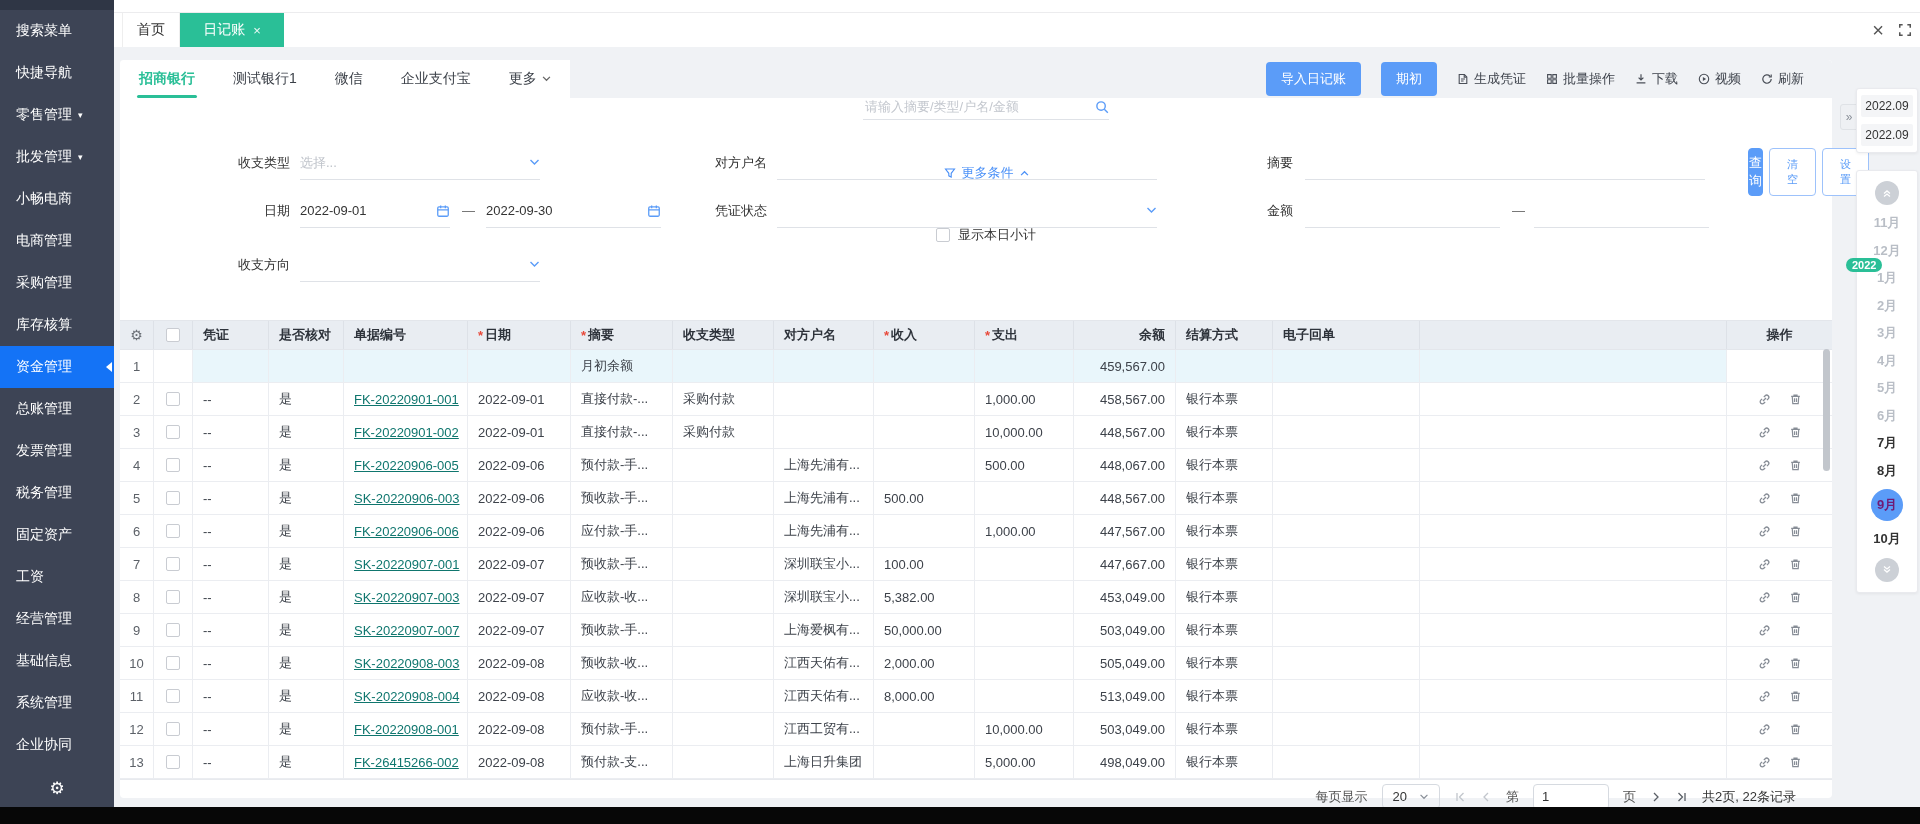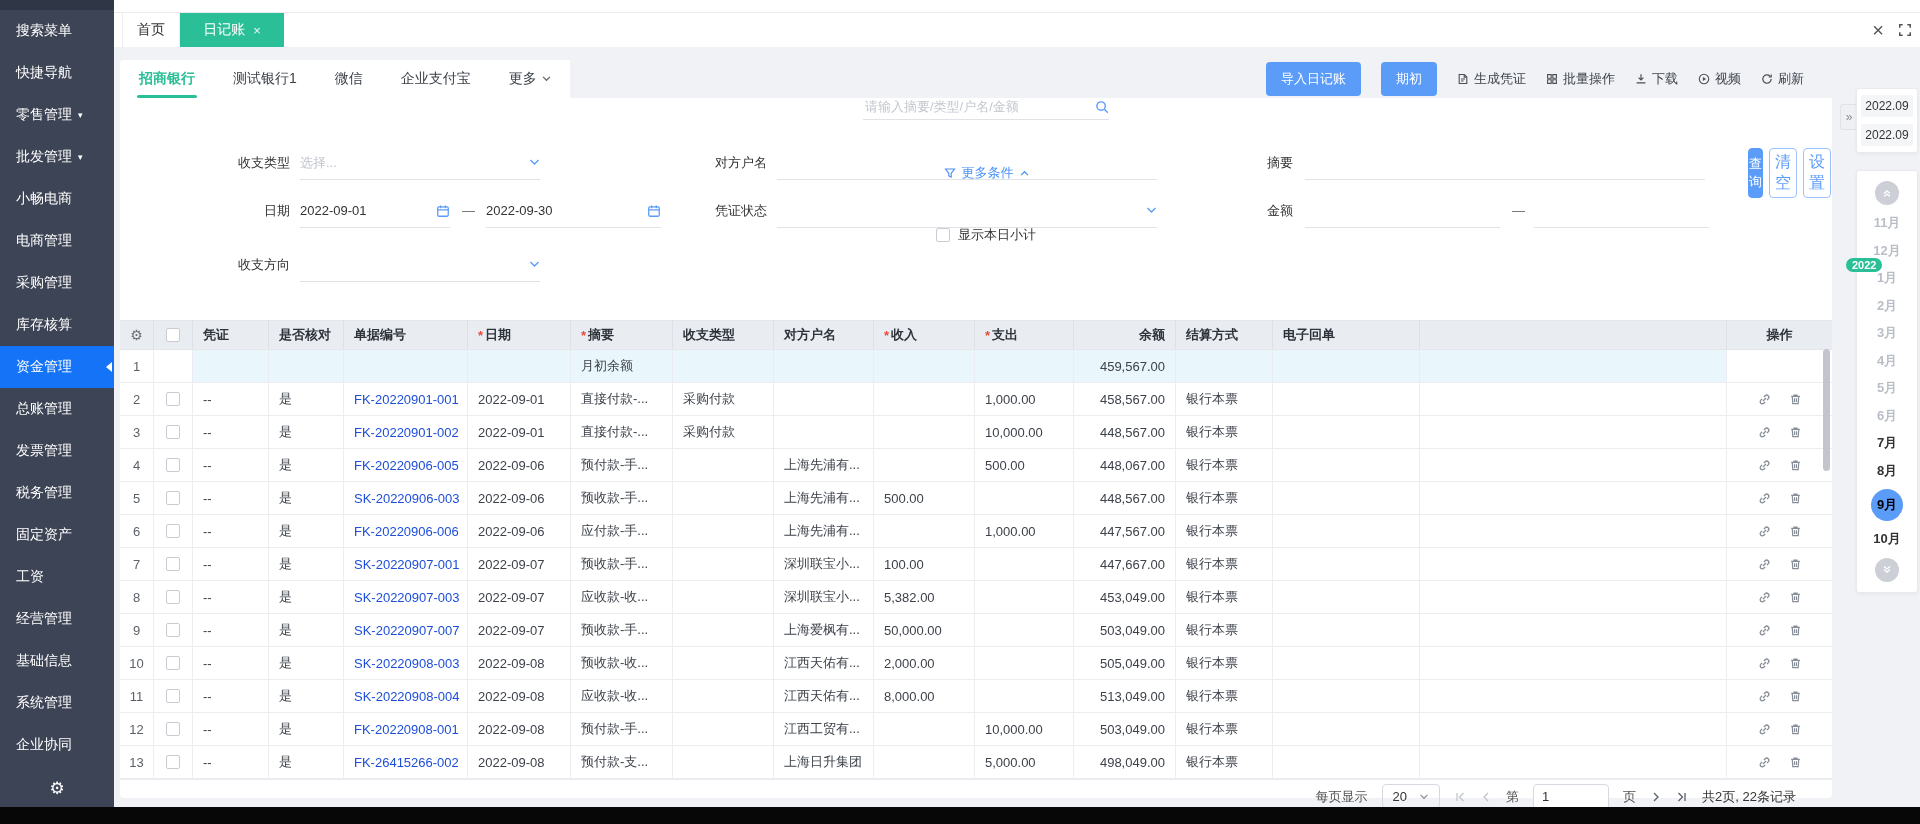--- a/index.html
+++ b/index.html
@@ -59,57 +59,57 @@
   .filter-form{position:relative;height:166px;margin-bottom:22px;}
   .f-label{position:absolute;height:34px;line-height:34px;text-align:right;font-size:13px;color:#333;}
   .f-field{position:absolute;height:34px;border-bottom:1px solid #dfe2e7;display:flex;align-items:center;font-size:13px;color:#333;box-sizing:border-box;cursor:text;}
   .f-field .ph{color:#bfc3ca;}
   .f-field .chev{margin-left:auto;color:var(--blue,#5b9cf8);}
   .f-field .cal{margin-left:auto;color:var(--blue,#5b9cf8);}
   .f-dash{position:absolute;height:34px;line-height:34px;color:#666;font-size:13px;}
   .r1{top:14px}.r2{top:62px}.r3{top:116px}
   .f-actions{position:absolute;left:1628px;top:16px;width:60px;display:flex;flex-direction:row;gap:6px;}
   .btn-query{background:var(--blue,#5b9cf8);color:#fff;border:1px solid var(--blue,#5b9cf8);border-radius:4px;font-size:13px;padding:5px 0;cursor:pointer;font-family:inherit;}
-  .btn-ghost{background:#fff;color:var(--blue,#5b9cf8);border:1px solid #9dc2fb;border-radius:4px;font-size:16px;padding:3px 5px;cursor:pointer;font-family:inherit;}
+  .btn-ghost{background:#fff;color:var(--blue,#5b9cf8);border:1px solid #9dc2fb;border-radius:4px;font-size:11px;padding:3px 17px;cursor:pointer;font-family:inherit;}
 
   
   .row{display:grid;grid-template-columns:34px 39px 76px 75px 124px 103px 102px 101px 100px 101px 99px 102px 97px 147px 1fr 105px;}
   .row.thead{height:28px;background:var(--header-bg,#e9edf2);border-top:1px solid #e3e6eb;border-bottom:1px solid #e3e6eb;}
   .thead .cell{font-weight:700;color:#2e333b;border-right:1px solid #dde1e7;background:none;}
   .tbody .row{height:32px;border-bottom:1px solid #ebedf1;}
   .cell{display:flex;align-items:center;padding:0 10px;font-size:13px;color:#3d424a;border-right:1px solid #ebedf1;overflow:hidden;white-space:nowrap;box-sizing:border-box;}
   .cell.seq{justify-content:center;padding:0;color:#5c6168;}
   .cell.cb{justify-content:center;padding:0;}
   .cell.num{justify-content:flex-end;}
   .cell.ops{justify-content:center;gap:18px;border-right:none;}
   .cell.ops .icn{color:#878d96;cursor:pointer;}
   .cell.sp{background:var(--summary-row-bg,#e9f6fb);}
   .cell .gear{color:#6b7077;font-size:14px;cursor:pointer;}
   .req{color:#e8493a;margin-right:2px;}
-  .doc-link{color:#1d4ed8;cursor:pointer;}
+  .doc-link{text-decoration:underline;color:#0f766e;cursor:pointer;}
   .scroll-thumb{position:absolute;right:2px;top:289px;width:7px;height:122px;background:#c2c6cc;border-radius:4px;}
 
   
   .pagination{height:34px;border-top:1px solid #e8eaee;display:flex;align-items:center;justify-content:flex-end;gap:14px;padding-right:36px;font-size:13px;color:#555;box-sizing:border-box;}
   .pg-select{display:flex;align-items:center;gap:12px;border:1px solid #d6dae0;border-radius:4px;padding:4px 10px;color:#333;cursor:pointer;}
   .pg-select .chev{color:#8a9099;}
   .pg-input{width:58px;height:24px;border:1px solid #d6dae0;border-radius:4px;padding:0 8px;font-size:13px;color:#333;font-family:inherit;}
   .pg-nav{display:inline-flex;color:#c2c6cc;cursor:pointer;}
   .pg-nav.dark{color:#5a5f66;}
   .pg-total{color:#333;}
 
   
   .expand-handle{position:absolute;left:1726px;top:104px;width:16px;height:24px;background:#eef0f3;border:1px solid #dfe2e6;border-radius:3px 0 0 3px;display:flex;align-items:center;justify-content:center;color:#8a9099;font-size:12px;cursor:pointer;z-index:4;}
   .mp-top{position:absolute;left:1742px;top:88px;width:62px;background:#fff;border:1px solid #e9eaee;border-radius:3px;padding:6px 4px;display:flex;flex-direction:column;gap:7px;box-shadow:0 1px 3px rgba(0,0,0,.06);box-sizing:border-box;z-index:4;}
   .mp-period{background:#f4f5f7;color:#333;font-size:12px;text-align:center;padding:4px 0;border-radius:2px;cursor:pointer;}
   .mp-list{position:absolute;left:1742px;top:170px;width:62px;height:423px;background:#fff;border:1px solid #e9eaee;border-radius:3px;display:flex;flex-direction:column;align-items:center;justify-content:space-between;padding:10px 0;box-shadow:0 1px 3px rgba(0,0,0,.06);box-sizing:border-box;z-index:4;}
   .mp-circle{width:24px;height:24px;border-radius:50%;background:#ccd0d6;display:flex;align-items:center;justify-content:center;cursor:pointer;}
   .month{font-size:13px;font-weight:700;color:#333;cursor:pointer;}
   .month.dim{color:#b9bec6;}
-  .month.active{width:32px;height:32px;border-radius:50%;background:var(--blue,#5b9cf8);color:#000000;display:flex;align-items:center;justify-content:center;}
+  .month.active{width:32px;height:32px;border-radius:50%;background:var(--blue,#5b9cf8);color:#701a75;display:flex;align-items:center;justify-content:center;}
   .year-badge{position:absolute;left:1732px;top:258px;background:var(--green,#2abf97);color:#fff;font-size:11px;font-weight:700;padding:1px 6px;border-radius:8px;z-index:6;}
 </style>
 </head>
 <body>
 
 <div class="screen">
 
   <div class="sidebar">
     <div class="sidebar-top"></div>
     <div id="sidebar-items">

